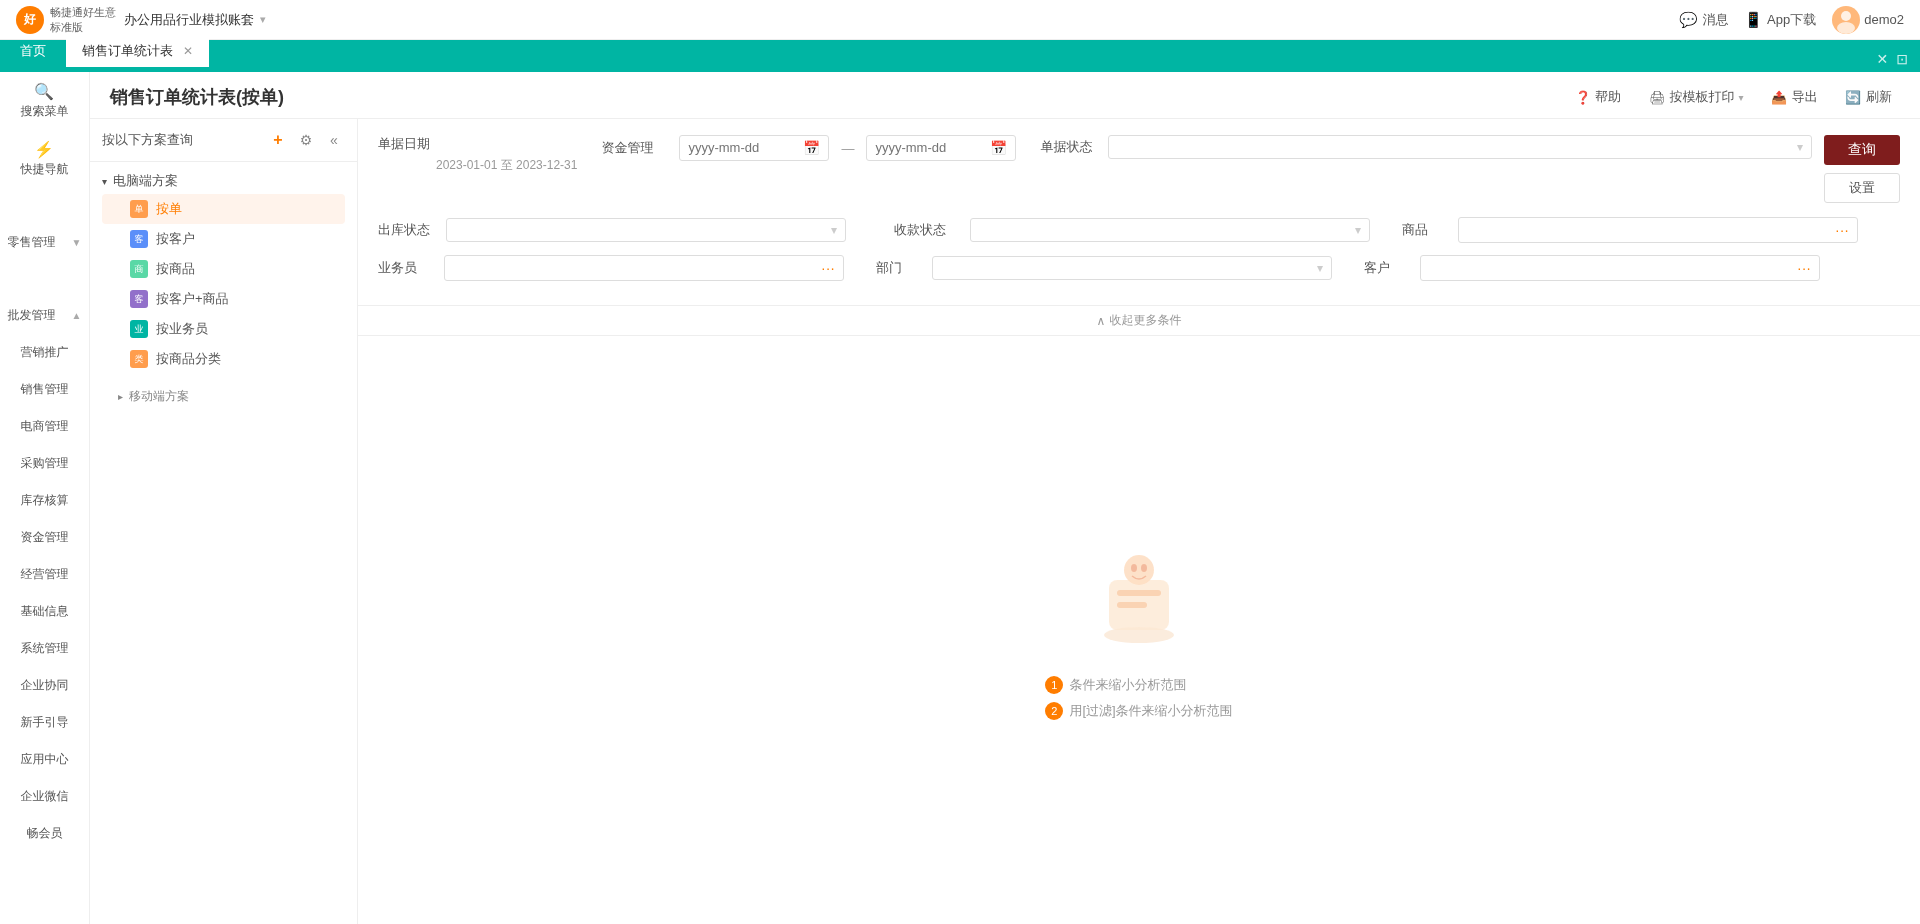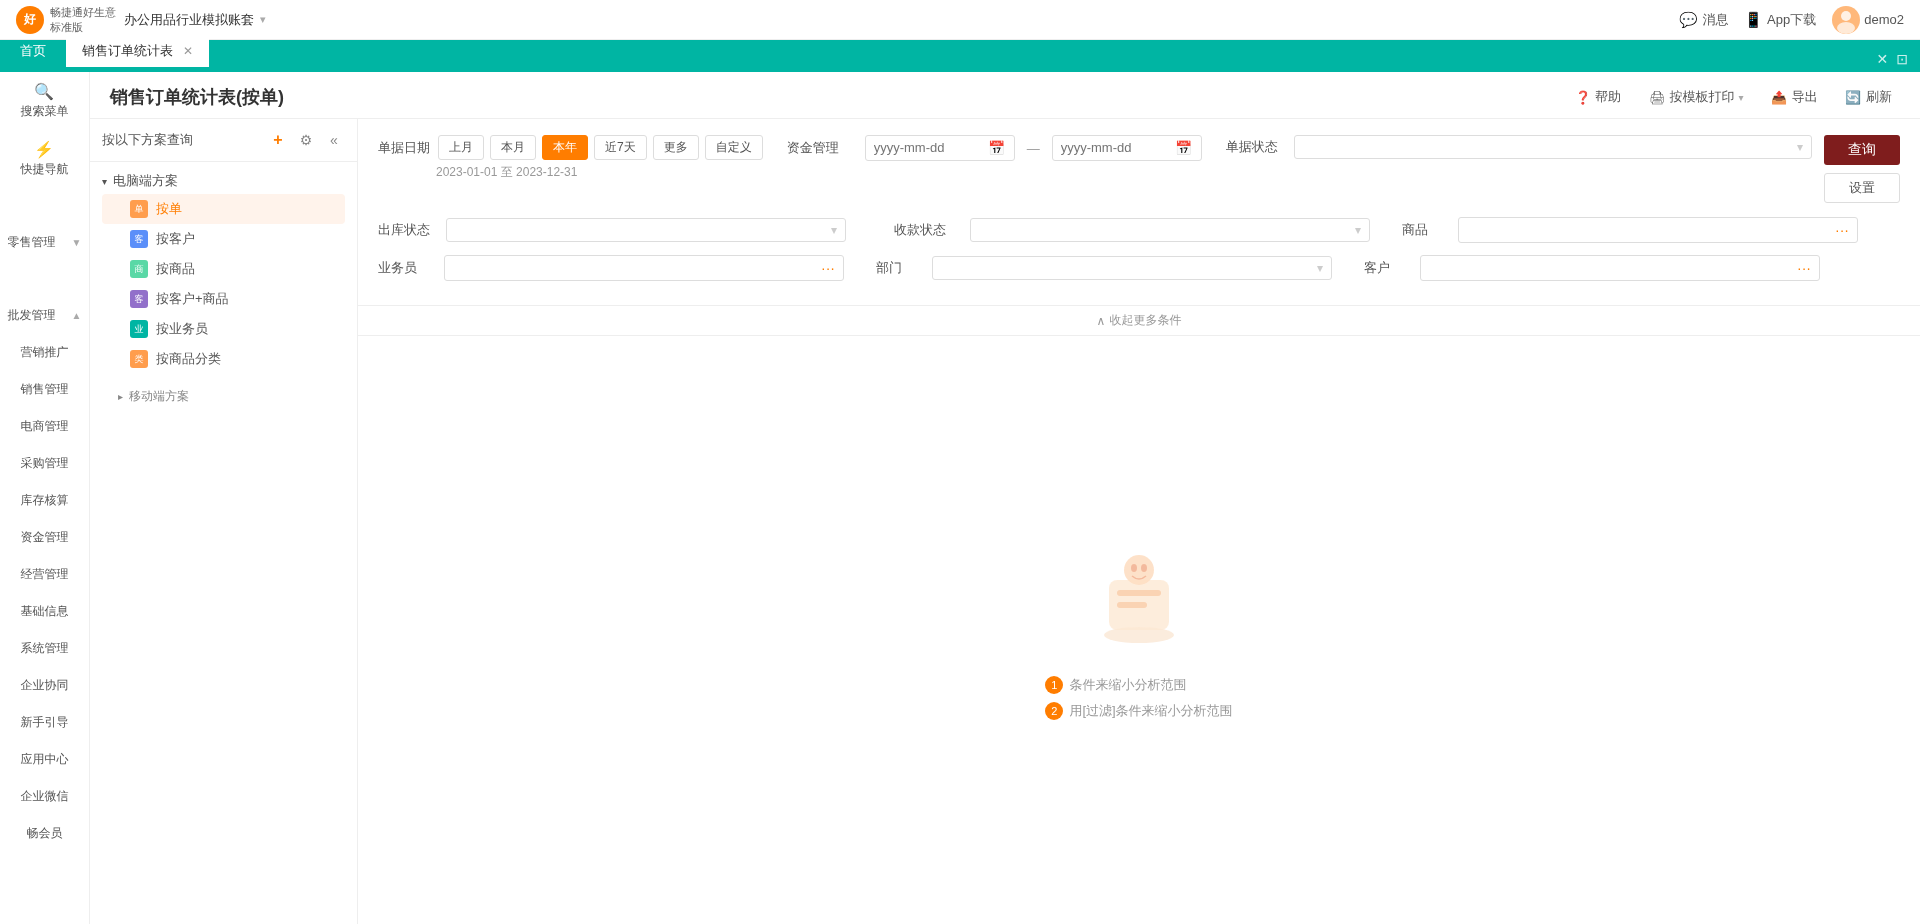--- a/index.html
+++ b/index.html
@@ -297,28 +297,20 @@
       </div>
 
       <div class="filter-area">
 
         <div class="filter-section">
 
           <div style="display:flex;align-items:flex-start;gap:4px;margin-bottom:14px;">
             <div style="display:flex;flex-direction:column;gap:4px;flex-shrink:0;">
               <div style="display:flex;align-items:center;gap:8px;">
                 <span class="filter-label" style="min-width:50px;">单据日期</span>
-                <div class="filter-date-group">
-                  <button class="date-quick-btn">上月</button>
-                  <button class="date-quick-btn">本月</button>
-                  <button class="date-quick-btn active">本年</button>
-                  <button class="date-quick-btn">近7天</button>
-                  <button class="date-quick-btn">更多</button>
-                  <button class="date-quick-btn">自定义</button>
-                </div>
               </div>
               <div style="padding-left:58px;">
                 <span class="date-range-text">2023-01-01 至 2023-12-31</span>
               </div>
             </div>
             <div style="display:flex;align-items:center;gap:8px;flex-shrink:0;margin-left:20px;">
               <span class="filter-label" style="min-width:70px;white-space:nowrap;">资金管理</span>
               <div class="filter-input-wrap" style="max-width:150px;">
                 <input type="text" placeholder="yyyy-mm-dd" style="">
                 <span class="cal-icon">📅</span>

